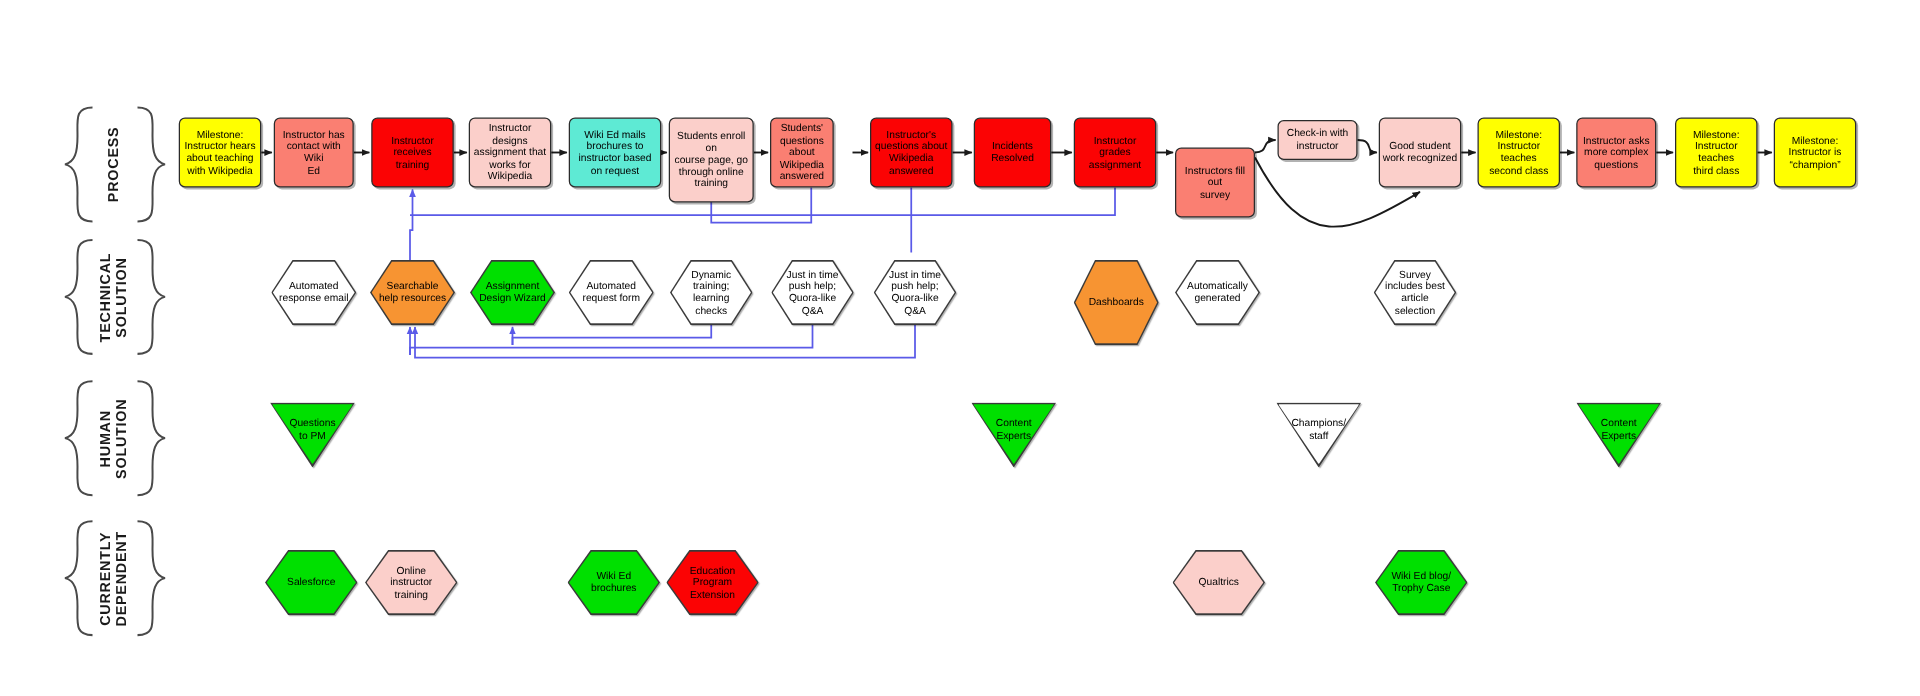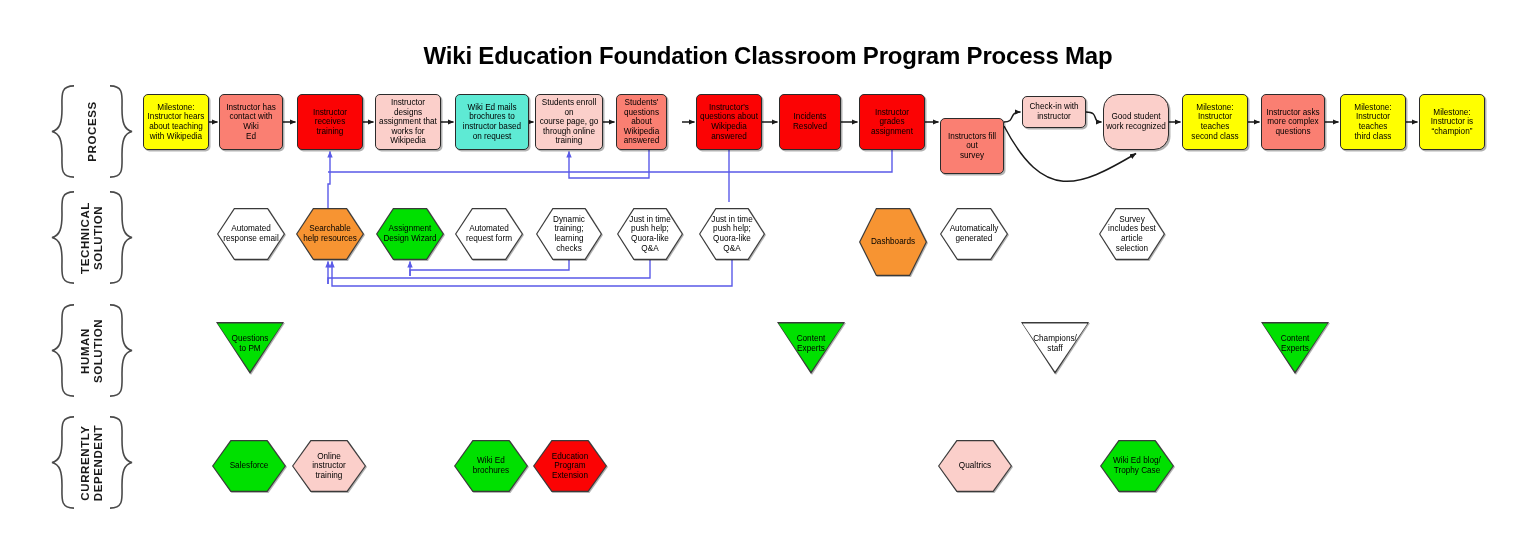--- a/index.html
+++ b/index.html
@@ -108,21 +108,20 @@
     position: absolute;
     left: 0; right: 0; top: 12px;
     text-align: center;
   }
 </style>
 </head>
 <body>
 
 <div id="canvas">
 
-  <div id="title">Wiki Education Foundation Classroom Program Process Map</div>
 
   <div class="lane-label" id="lane-process" style="top: 84px; height: 95px;">
     <svg class="brace" viewBox="0 0 88 100" preserveAspectRatio="none">
       <path d="M26,2 C12,2 14,12 14,26 C14,40 12,48 4,50 C12,52 14,60 14,74 C14,88 12,98 26,98" fill="none" stroke="#4a4a4a" stroke-width="1.6" vector-effect="non-scaling-stroke"></path>
       <path d="M62,2 C76,2 74,12 74,26 C74,40 76,48 84,50 C76,52 74,60 74,74 C74,88 76,98 62,98" fill="none" stroke="#4a4a4a" stroke-width="1.6" vector-effect="non-scaling-stroke"></path>
     </svg>
     <div class="txt">PROCESS</div>
   </div>
 
   <div class="lane-label" id="lane-technical" style="top: 190px; height: 95px;">
@@ -205,41 +204,41 @@
       <div class="node rect" style="background: rgb(251, 3, 4); border-color: rgb(43, 43, 43); left: 297px; top: 94px; width: 66px; height: 56px;"><span>Instructor receives
 training</span></div>
       <div class="node rect" style="background: rgb(251, 207, 202); border-color: rgb(43, 43, 43); left: 375px; top: 94px; width: 66px; height: 56px;"><span>Instructor designs
 assignment that
 works for
 Wikipedia</span></div>
       <div class="node rect" style="background: #5eead4; border-color: rgb(43, 43, 43); left: 455px; top: 94px; width: 74px; height: 56px;"><span>Wiki Ed mails
 brochures to
 instructor based
 on request</span></div>
-      <div class="node rect" style="background: rgb(251, 207, 202); border-color: rgb(43, 43, 43); left: 535px; top: 94px; width: 68px; height: 56px;"><span>Students enroll on
+      <div class="node rect" style="background: rgb(251, 207, 202); border-color: rgb(43, 43, 43); left: 535px; top: 94px; width: 68px; height: 68px;"><span>Students enroll on
 course page, go
 through online
 training</span></div>
       <div class="node rect" style="background: rgb(250, 127, 114); border-color: rgb(43, 43, 43); left: 616px; top: 94px; width: 51px; height: 56px;"><span>Students'
 questions about
 Wikipedia
 answered</span></div>
       <div class="node rect" style="background: rgb(251, 3, 4); border-color: rgb(43, 43, 43); left: 696px; top: 94px; width: 66px; height: 56px;"><span>Instructor's
 questions about
 Wikipedia
 answered</span></div>
       <div class="node rect" style="background: rgb(251, 3, 4); border-color: rgb(43, 43, 43); left: 779px; top: 94px; width: 62px; height: 56px;"><span>Incidents
 Resolved</span></div>
       <div class="node rect" style="background: rgb(251, 3, 4); border-color: rgb(43, 43, 43); left: 859px; top: 94px; width: 66px; height: 56px;"><span>Instructor grades
 assignment</span></div>
       <div class="node rect" style="background: rgb(250, 127, 114); border-color: rgb(43, 43, 43); left: 940px; top: 94px; width: 64px; height: 56px; margin-top: 24px;"><span>Instructors fill out
 survey</span></div>
       <div class="node rect" style="background: rgb(251, 207, 202); border-color: rgb(43, 43, 43); left: 1022px; top: 96px; width: 64px; height: 32px;"><span>Check-in with
 instructor</span></div>
-      <div class="node rect" style="background: rgb(251, 207, 202); border-color: rgb(43, 43, 43); left: 1103px; top: 94px; width: 66px; height: 56px; border-radius: 15px;"><span>Good student
+      <div class="node rect" style="background: rgb(251, 207, 202); border-color: rgb(43, 43, 43); left: 1103px; top: 94px; width: 66px; height: 56px;"><span>Good student
 work recognized</span></div>
       <div class="node rect" style="background: rgb(255, 255, 0); border-color: rgb(43, 43, 43); left: 1182px; top: 94px; width: 66px; height: 56px;"><span>Milestone:
 Instructor teaches
 second class</span></div>
       <div class="node rect" style="background: rgb(250, 127, 114); border-color: rgb(43, 43, 43); left: 1261px; top: 94px; width: 64px; height: 56px;"><span>Instructor asks
 more complex
 questions</span></div>
       <div class="node rect" style="background: rgb(255, 255, 0); border-color: rgb(43, 43, 43); left: 1340px; top: 94px; width: 66px; height: 56px;"><span>Milestone:
 Instructor teaches
 third class</span></div>

